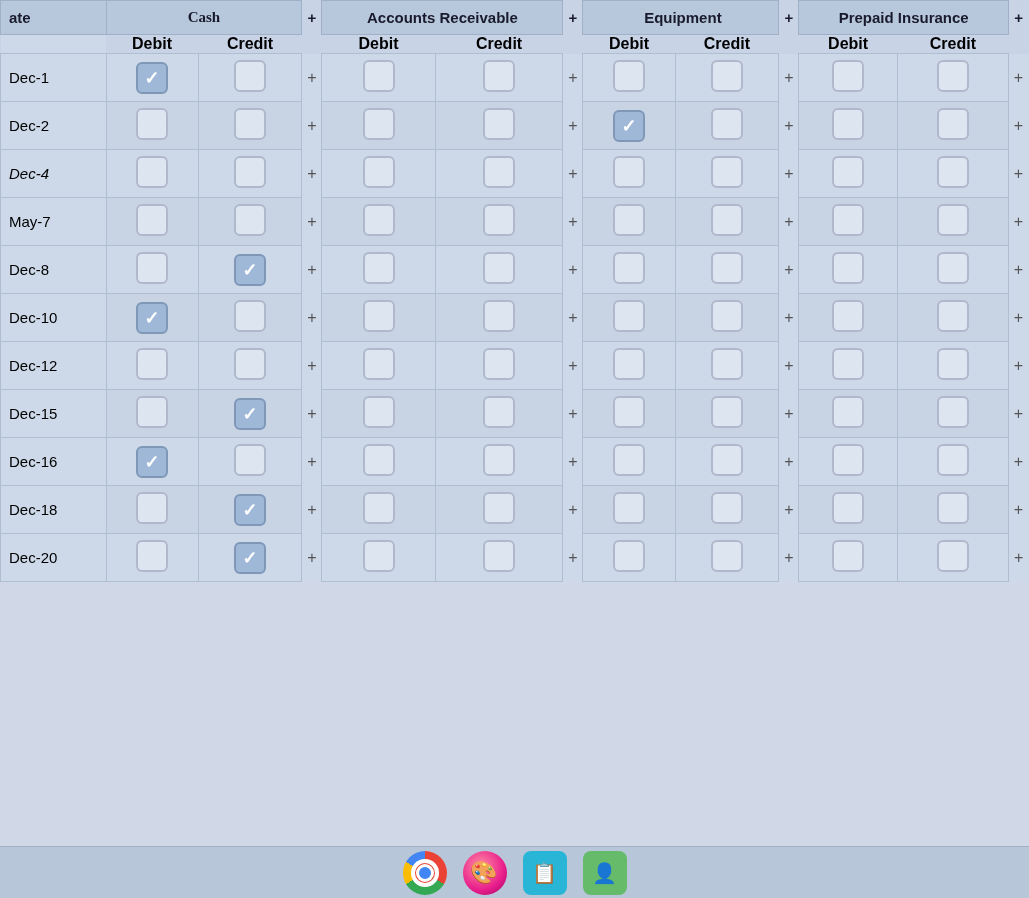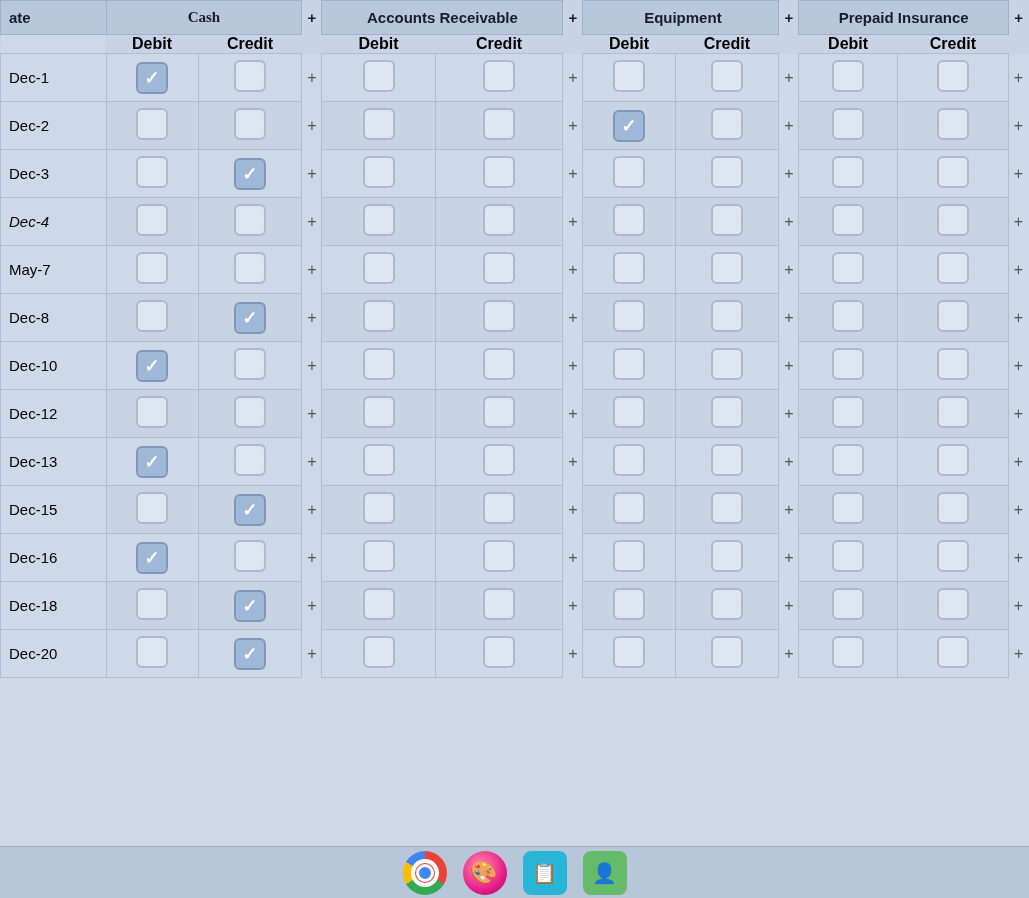--- a/index.html
+++ b/index.html
@@ -230,35 +230,20 @@
           <td><div class="cb-wrap"></div></td>
           <td class="plus-cell">+</td>
           <td><div class="cb-wrap checked"></div></td>
           <td><div class="cb-wrap"></div></td>
           <td class="plus-cell">+</td>
           <td><div class="cb-wrap"></div></td>
           <td><div class="cb-wrap"></div></td>
           <td class="plus-cell">+</td>
         </tr>
         <tr>
-          <td class="date-cell">Dec-3</td>
-          <td><div class="cb-wrap"></div></td>
-          <td><div class="cb-wrap checked"></div></td>
-          <td class="plus-cell">+</td>
-          <td><div class="cb-wrap"></div></td>
-          <td><div class="cb-wrap"></div></td>
-          <td class="plus-cell">+</td>
-          <td><div class="cb-wrap"></div></td>
-          <td><div class="cb-wrap"></div></td>
-          <td class="plus-cell">+</td>
-          <td><div class="cb-wrap"></div></td>
-          <td><div class="cb-wrap"></div></td>
-          <td class="plus-cell">+</td>
-        </tr>
-        <tr>
           <td class="date-cell italic">Dec-4</td>
           <td><div class="cb-wrap"></div></td>
           <td><div class="cb-wrap"></div></td>
           <td class="plus-cell">+</td>
           <td><div class="cb-wrap"></div></td>
           <td><div class="cb-wrap"></div></td>
           <td class="plus-cell">+</td>
           <td><div class="cb-wrap"></div></td>
           <td><div class="cb-wrap"></div></td>
           <td class="plus-cell">+</td>
@@ -307,35 +292,20 @@
           <td><div class="cb-wrap"></div></td>
           <td><div class="cb-wrap"></div></td>
           <td class="plus-cell">+</td>
           <td><div class="cb-wrap"></div></td>
           <td><div class="cb-wrap"></div></td>
           <td class="plus-cell">+</td>
         </tr>
         <tr>
           <td class="date-cell">Dec-12</td>
           <td><div class="cb-wrap"></div></td>
-          <td><div class="cb-wrap"></div></td>
-          <td class="plus-cell">+</td>
-          <td><div class="cb-wrap"></div></td>
-          <td><div class="cb-wrap"></div></td>
-          <td class="plus-cell">+</td>
-          <td><div class="cb-wrap"></div></td>
-          <td><div class="cb-wrap"></div></td>
-          <td class="plus-cell">+</td>
-          <td><div class="cb-wrap"></div></td>
-          <td><div class="cb-wrap"></div></td>
-          <td class="plus-cell">+</td>
-        </tr>
-        <tr>
-          <td class="date-cell">Dec-13</td>
-          <td><div class="cb-wrap checked"></div></td>
           <td><div class="cb-wrap"></div></td>
           <td class="plus-cell">+</td>
           <td><div class="cb-wrap"></div></td>
           <td><div class="cb-wrap"></div></td>
           <td class="plus-cell">+</td>
           <td><div class="cb-wrap"></div></td>
           <td><div class="cb-wrap"></div></td>
           <td class="plus-cell">+</td>
           <td><div class="cb-wrap"></div></td>
           <td><div class="cb-wrap"></div></td>

